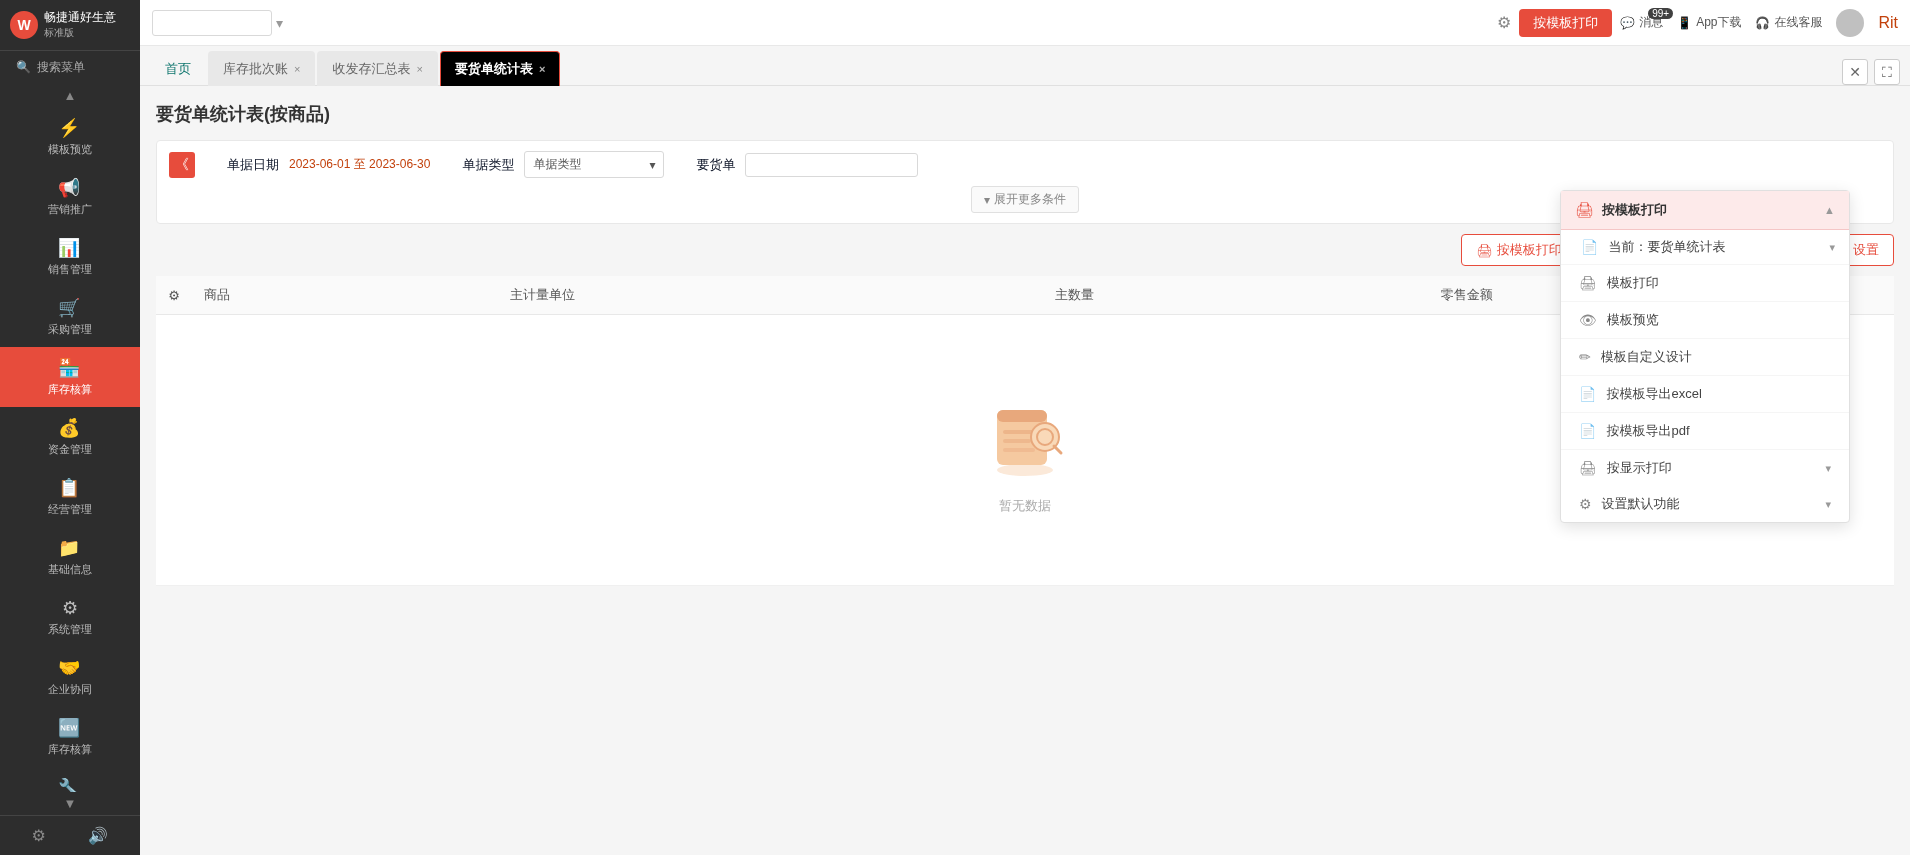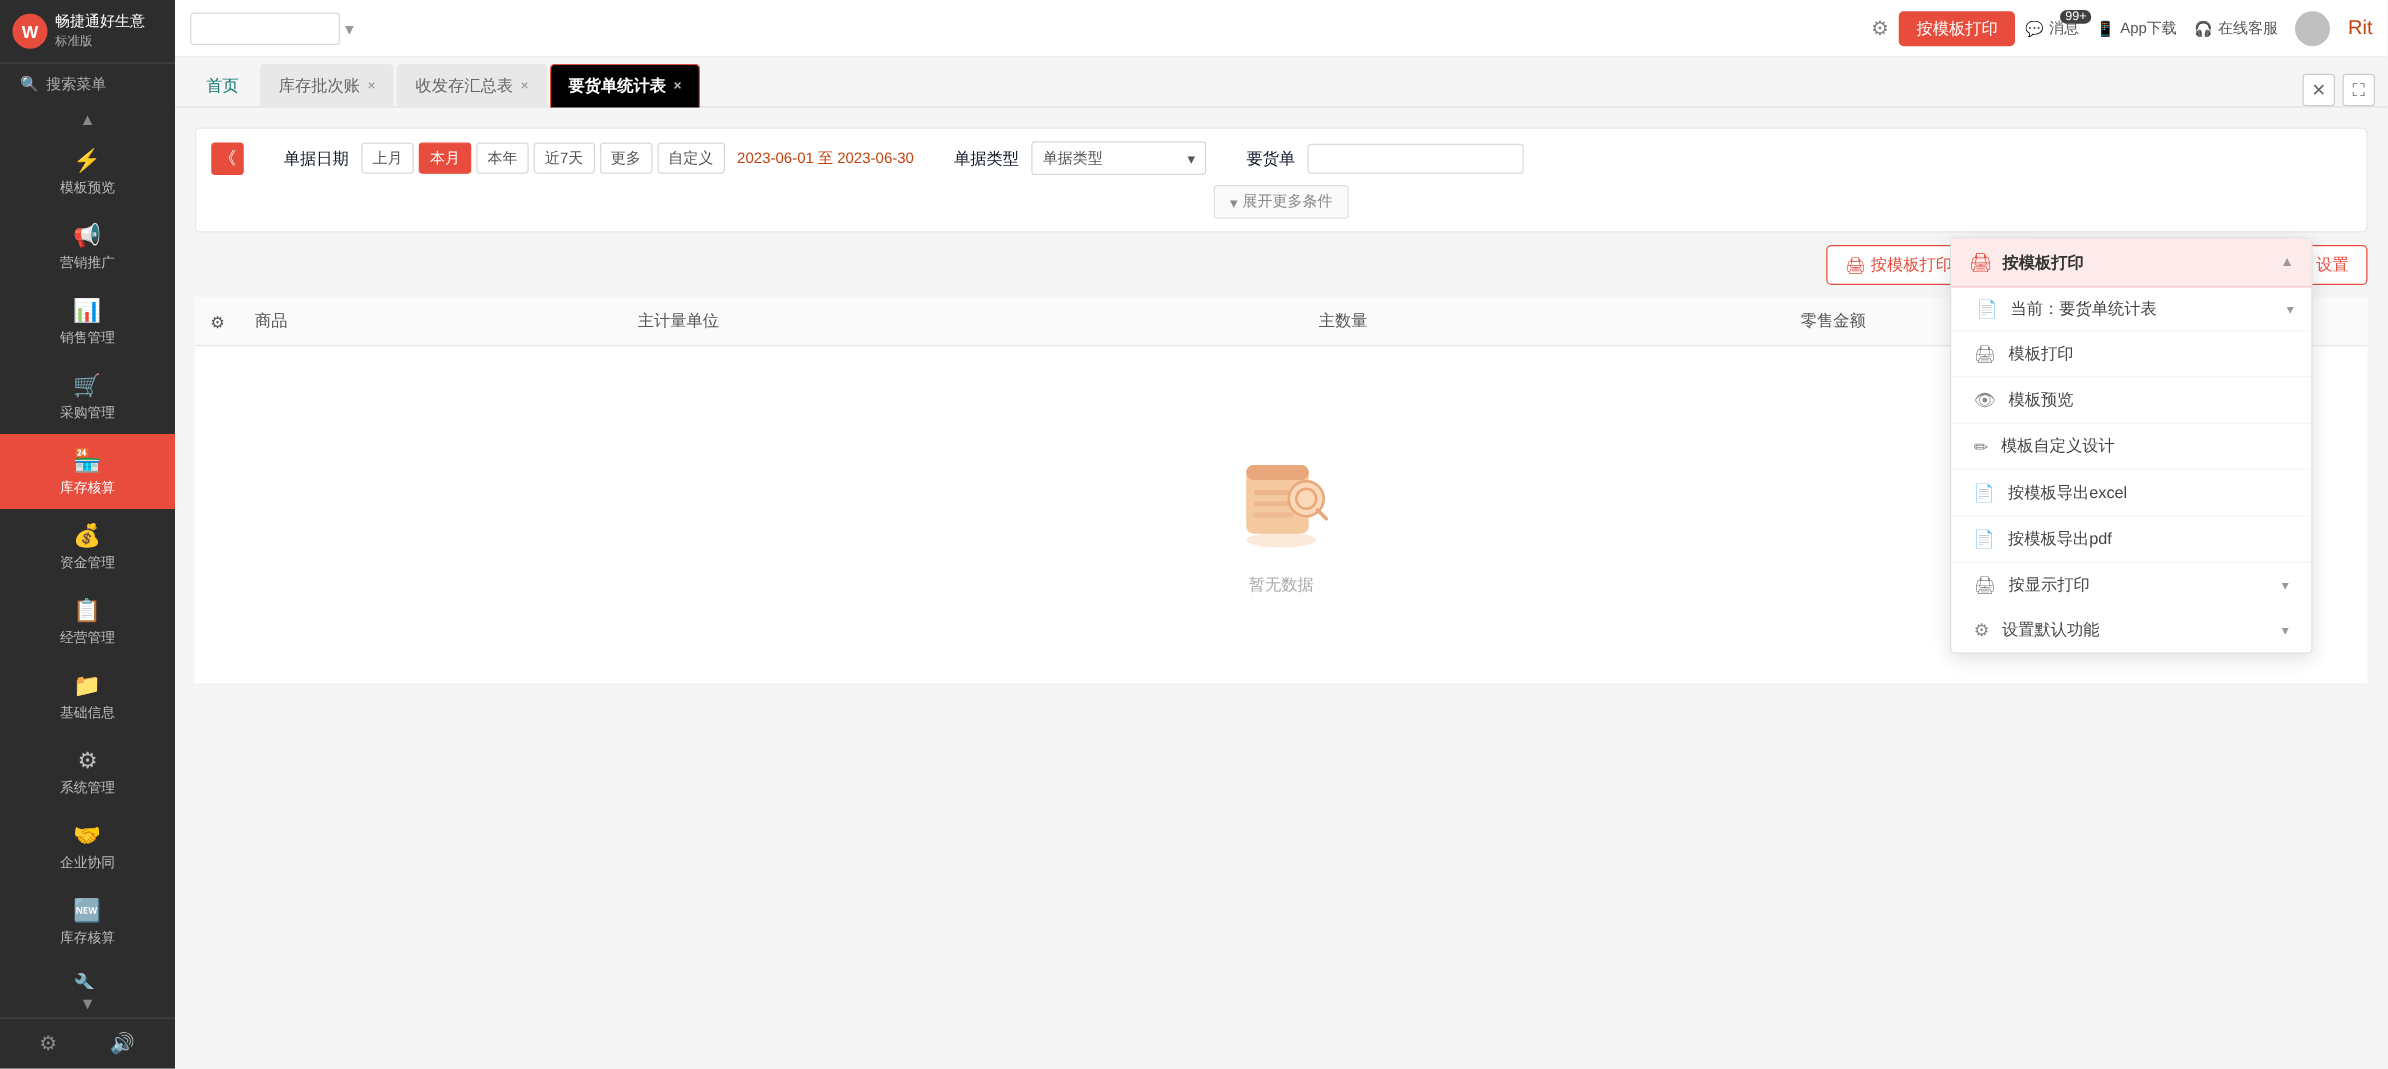--- a/index.html
+++ b/index.html
@@ -450,33 +450,26 @@
       <span>要货单统计表</span>
       <span class="tab-close">×</span>
     </div>
     <div class="tabs-right">
       <button class="tab-action-btn">✕</button>
       <button class="tab-action-btn">⛶</button>
     </div>
   </div>
 
   <div class="page-content">
+    <div class="page-title">要货单统计表(按商品)</div>
 
     <div class="filter-bar">
       <div class="filter-row">
         <button class="filter-expand-btn">《</button>
         <span class="filter-label">单据日期</span>
-        <div class="date-btns">
-          <button class="date-btn">上月</button>
-          <button class="date-btn active">本月</button>
-          <button class="date-btn">本年</button>
-          <button class="date-btn">近7天</button>
-          <button class="date-btn">更多</button>
-          <button class="date-btn">自定义</button>
-        </div>
         <span class="date-range">2023-06-01 至 2023-06-30</span>
 
         <span class="filter-label">单据类型</span>
         <div class="filter-select">
           <span>单据类型</span>
           <span style="margin-left:auto">▾</span>
         </div>
 
         <span class="filter-label">要货单</span>
         <input class="filter-input" placeholder="" style="">

